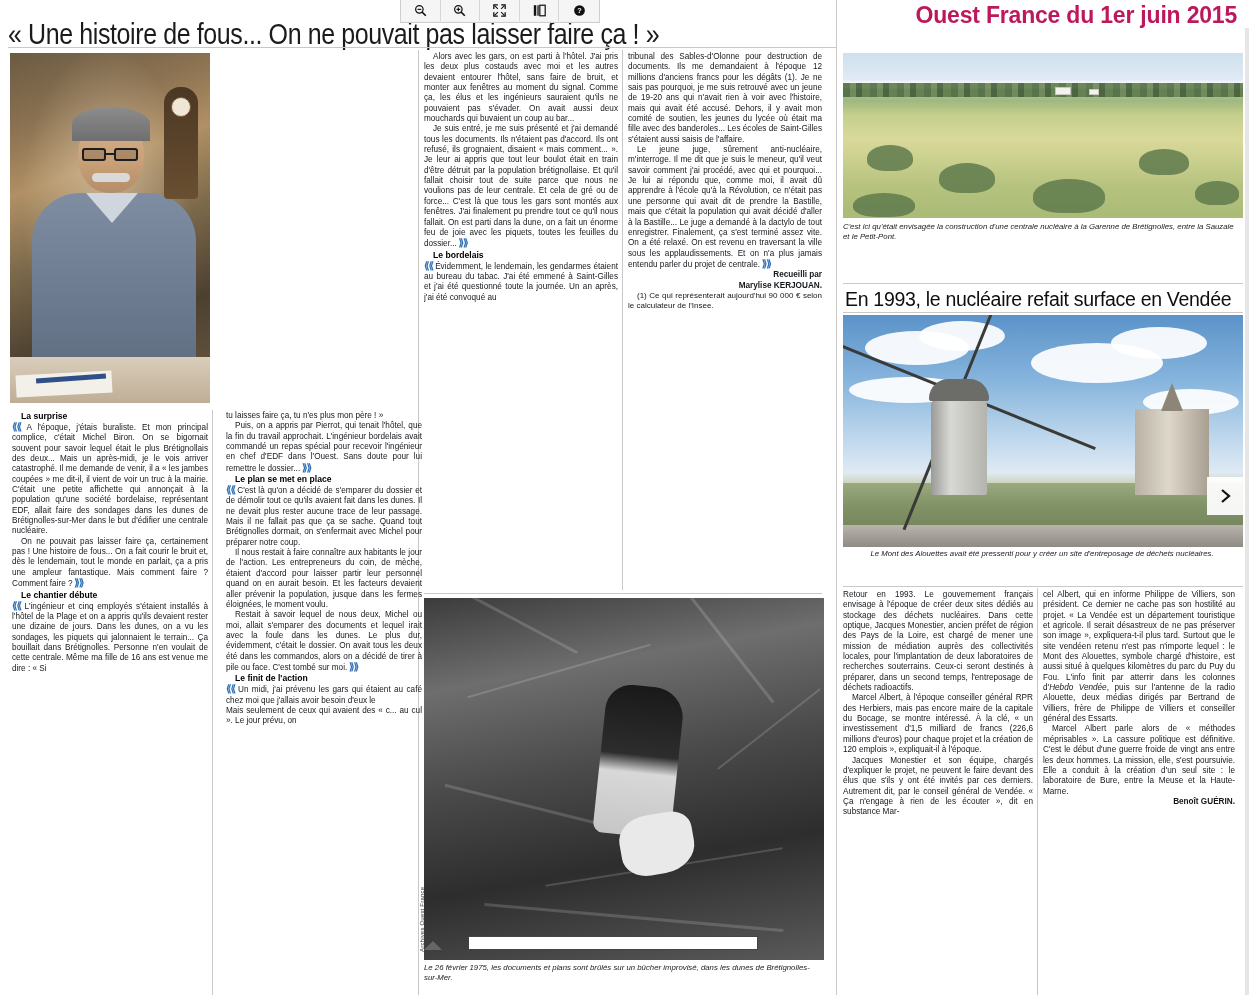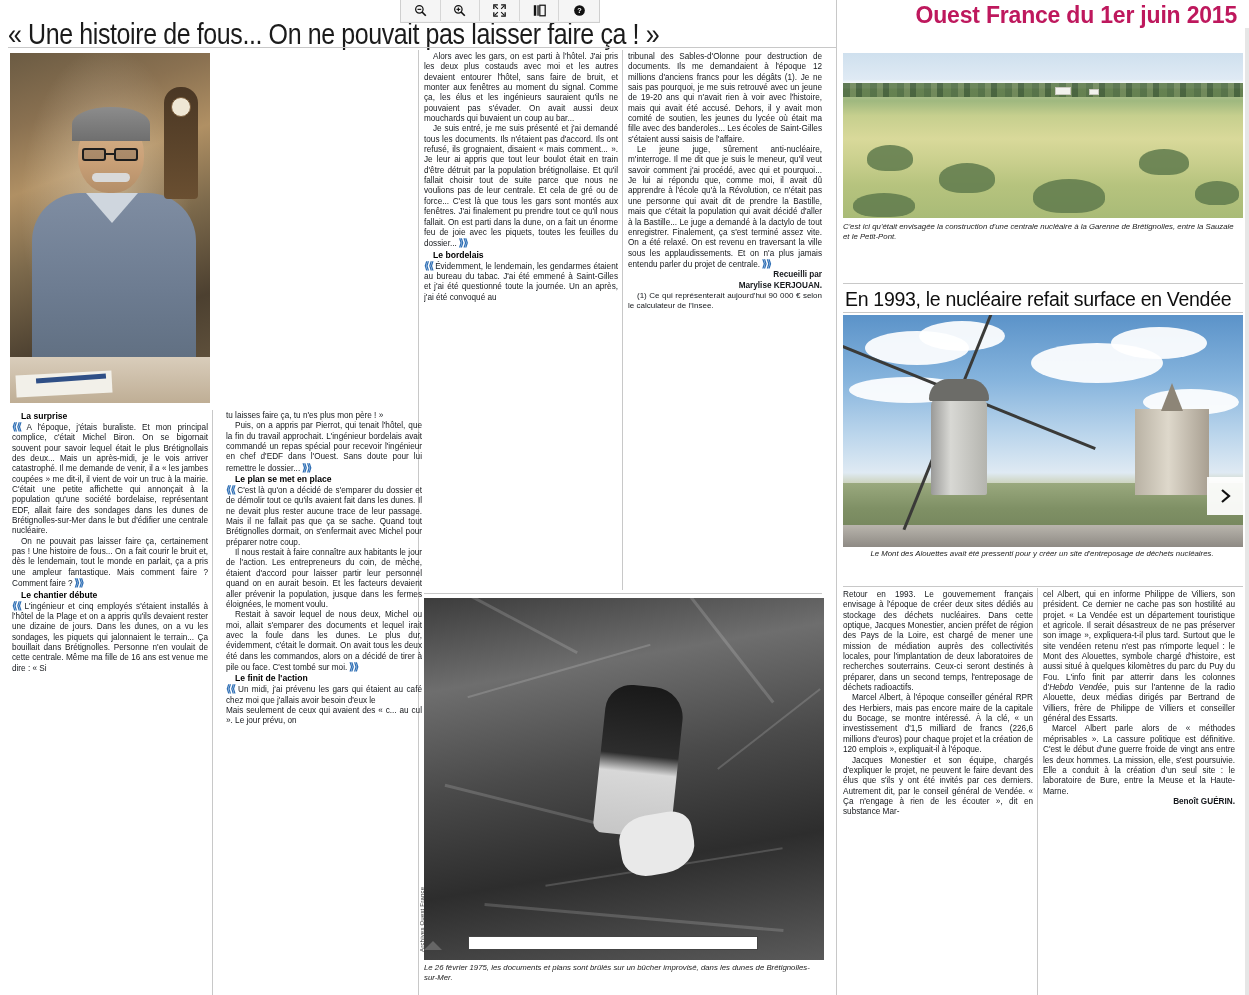--- a/index.html
+++ b/index.html
@@ -373,21 +373,21 @@
     <p class="subhead">Le chantier débute</p>
     <p class="noindent"><span class="bq">⟪⟪&nbsp;</span><span>L'ingénieur et cinq employés s'étaient installés à l'hôtel de la Plage et on a appris qu'ils devaient rester une dizaine de jours. Dans les dunes, on a vu les sondages, les piquets qui jalonnaient le terrain... Ça bouillait dans Brétignolles. Personne n'en voulait de cette centrale. Même ma fille de 16 ans est venue me dire : « Si</span></p>
   </div>
 
   <div class="col" style="left:218px; top:411px; width:196px; height:584px;margin-left:8px;">
     <p class="noindent">tu laisses faire ça, tu n'es plus mon père ! »</p>
     <p><span>Puis, on a appris par Pierrot, qui tenait l'hôtel, que la fin du travail approchait. L'ingénieur bordelais avait commandé un repas spécial pour recevoir l'ingénieur en chef d'EDF dans l'Ouest. Sans doute pour lui remettre le dossier...</span><span class="bq">&nbsp;⟫⟫</span></p>
     <p class="subhead">Le plan se met en place</p>
     <p class="noindent"><span class="bq">⟪⟪&nbsp;</span><span>C'est là qu'on a décidé de s'emparer du dossier et de démolir tout ce qu'ils avaient fait dans les dunes. Il ne devait plus rester aucune trace de leur passage. Mais il ne fallait pas que ça se sache. Quand tout Brétignolles dormait, on s'enfermait avec Michel pour préparer notre coup.</span></p>
     <p>Il nous restait à faire connaître aux habitants le jour de l'action. Les entrepreneurs du coin, de mèche, étaient d'accord pour laisser partir leur personnel quand on en aurait besoin. Et les facteurs devaient aller prévenir la population, jusque dans les fermes éloignées, le moment voulu.</p>
-    <p><span>Restait à savoir lequel de nous deux, Michel ou moi, allait s'emparer des documents et lequel irait avec la foule dans les dunes. Le plus dur, évidemment, c'était le dormait. On avait tous les deux été dans les commandos, alors on a décidé de tirer à pile ou face. C'est tombé sur moi.</span><span class="bq">&nbsp;⟫⟫</span></p>
+    <p><span>Restait à savoir lequel de nous deux, Michel ou moi, allait s'emparer des documents et lequel irait avec la foule dans les dunes. Le plus dur, évidemment, c'était le dossier. On avait tous les deux été dans les commandos, alors on a décidé de tirer à pile ou face. C'est tombé sur moi.</span><span class="bq">&nbsp;⟫⟫</span></p>
     <p class="subhead">Le finit de l'action</p>
     <p class="noindent"><span class="bq">⟪⟪&nbsp;</span><span>Un midi, j'ai prévenu les gars qui étaient au café chez moi que j'allais avoir besoin d'eux le</span></p>
     <p class="noindent">Mais seulement de ceux qui avaient des « c... au cul ». Le jour prévu, on</p>
   </div>
 
   <div class="col" style="left:424px; top:52px; width:194px; height:535px;">
     <p>Alors avec les gars, on est parti à l'hôtel. J'ai pris les deux plus costauds avec moi et les autres devaient entourer l'hôtel, sans faire de bruit, et monter aux fenêtres au moment du signal. Comme ça, les élus et les ingénieurs sauraient qu'ils ne pouvaient pas s'évader. On avait aussi deux mouchards qui buvaient un coup au bar...</p>
     <p><span>Je suis entré, je me suis présenté et j'ai demandé tous les documents. Ils n'étaient pas d'accord. Ils ont refusé, ils grognaient, disaient « mais comment... ». Je leur ai appris que tout leur boulot était en train d'être détruit par la population brétignollaise. Et qu'il fallait choisir tout de suite parce que nous ne voulions pas de leur centrale. Et cela de gré ou de force... C'est là que tous les gars sont montés aux fenêtres. J'ai finalement pu prendre tout ce qu'il nous fallait. On est parti dans la dune, on a fait un énorme feu de joie avec les piquets, toutes les feuilles du dossier...</span><span class="bq">&nbsp;⟫⟫</span></p>
     <p class="subhead">Le bordelais</p>
     <p class="noindent"><span class="bq">⟪⟪&nbsp;</span><span>Évidemment, le lendemain, les gendarmes étaient au bureau du tabac. J'ai été emmené à Saint-Gilles et j'ai été questionné toute la journée. Un an après, j'ai été convoqué au</span></p>

